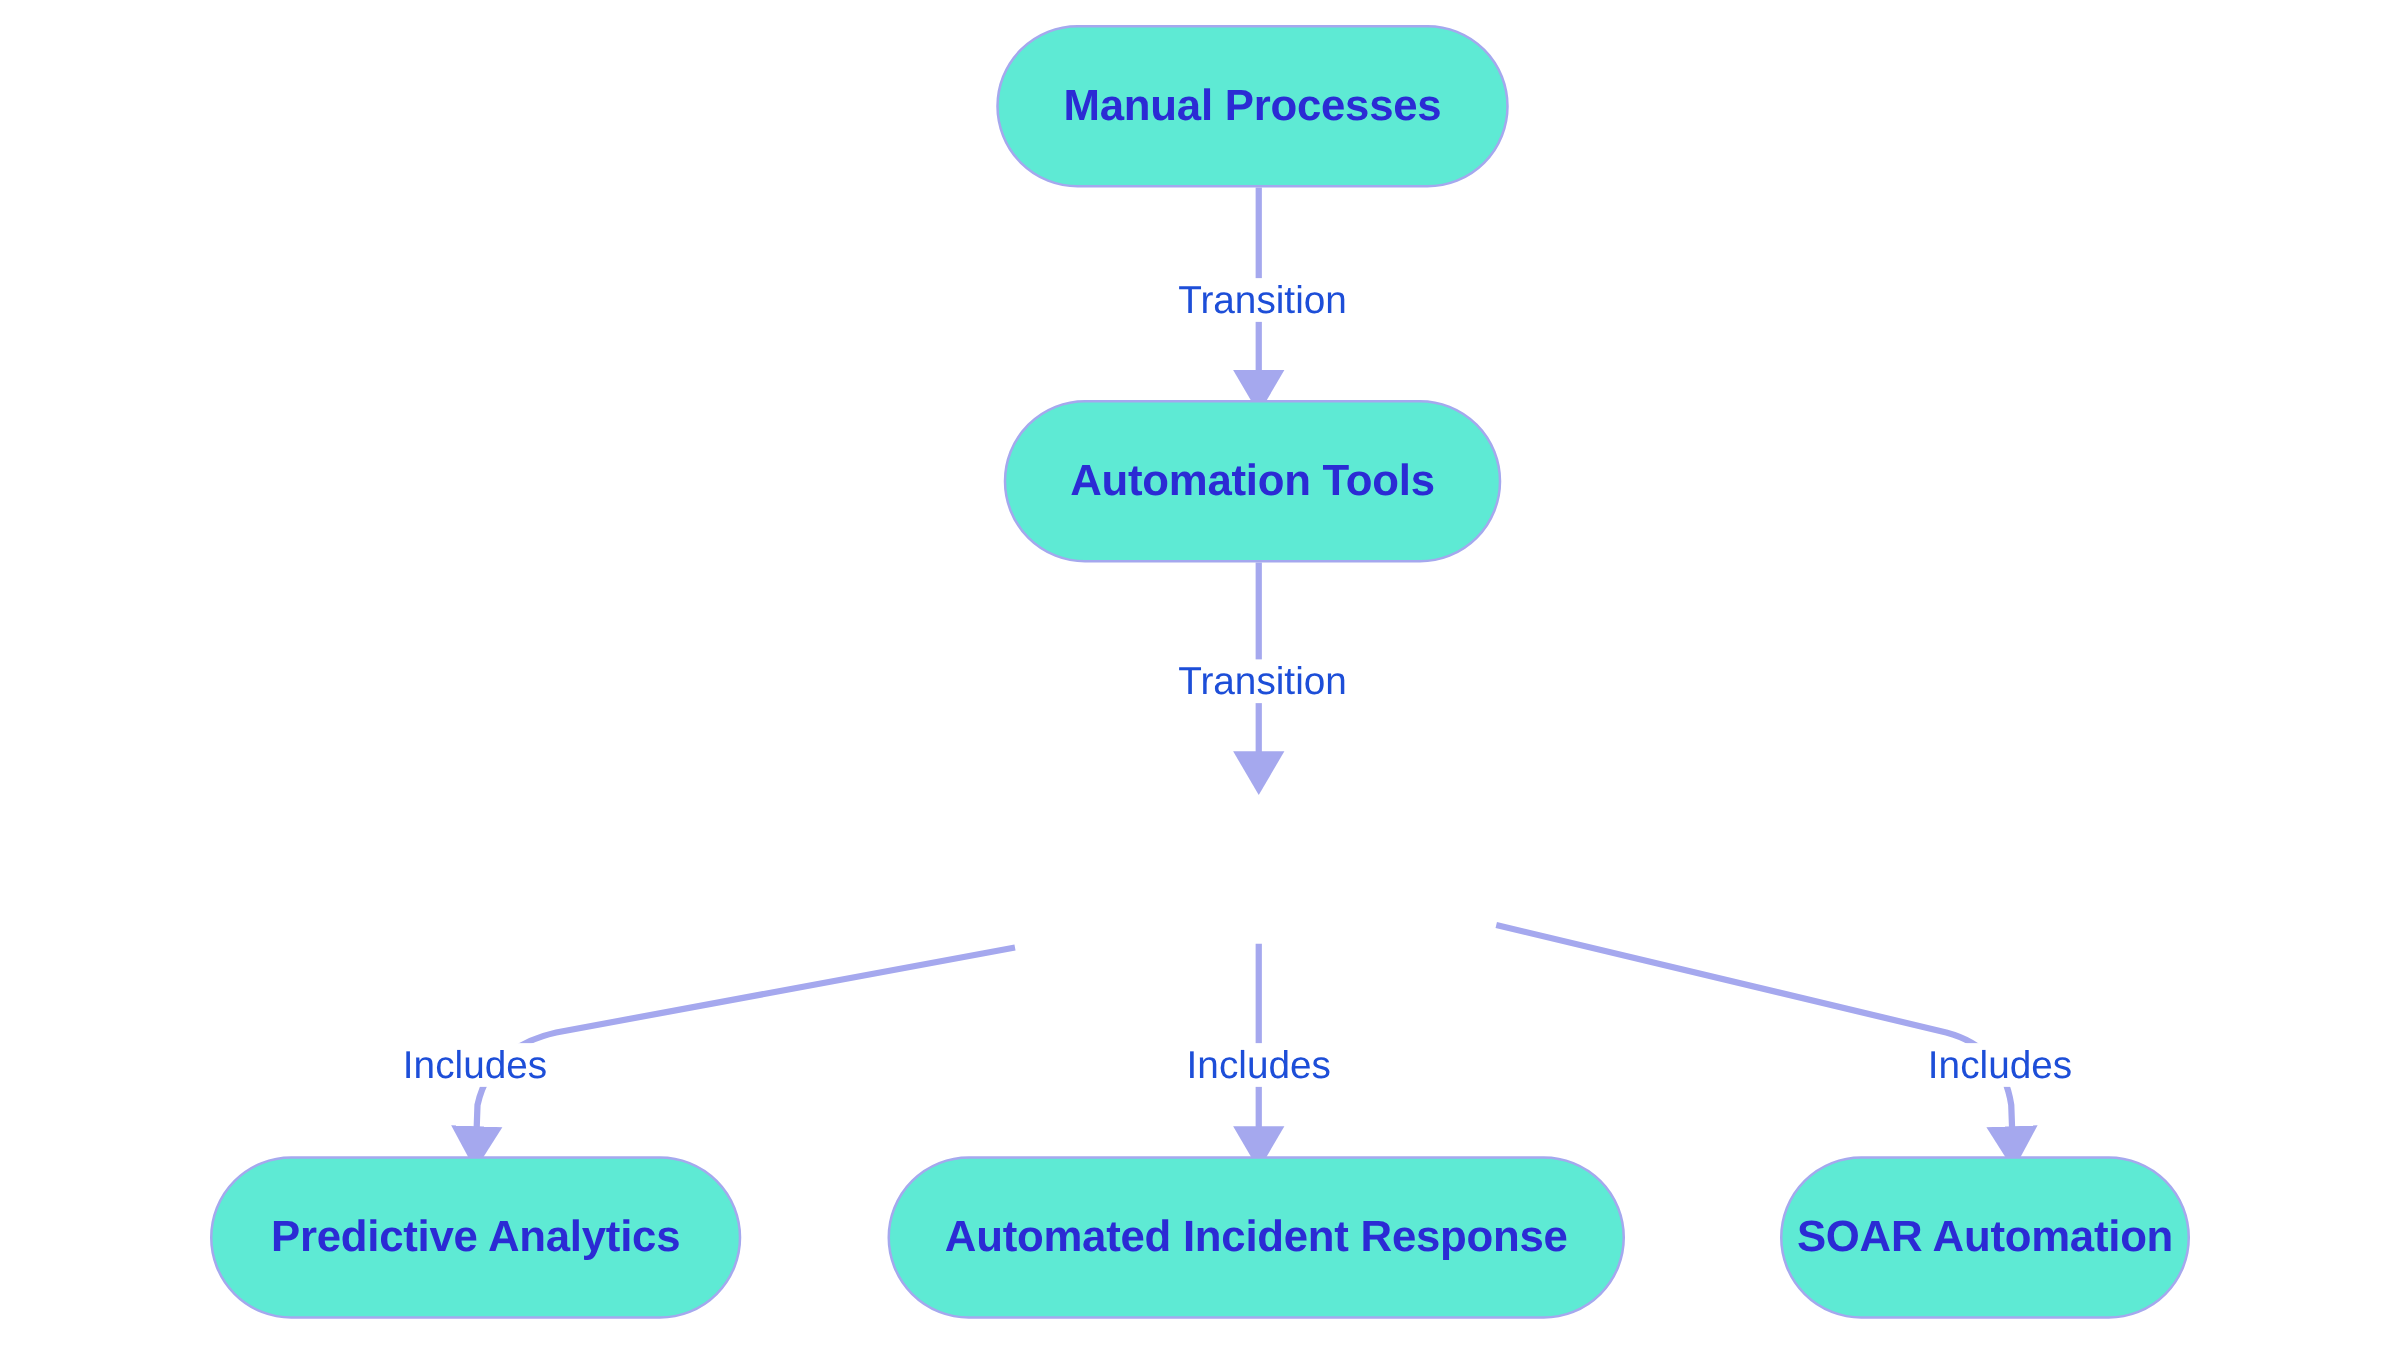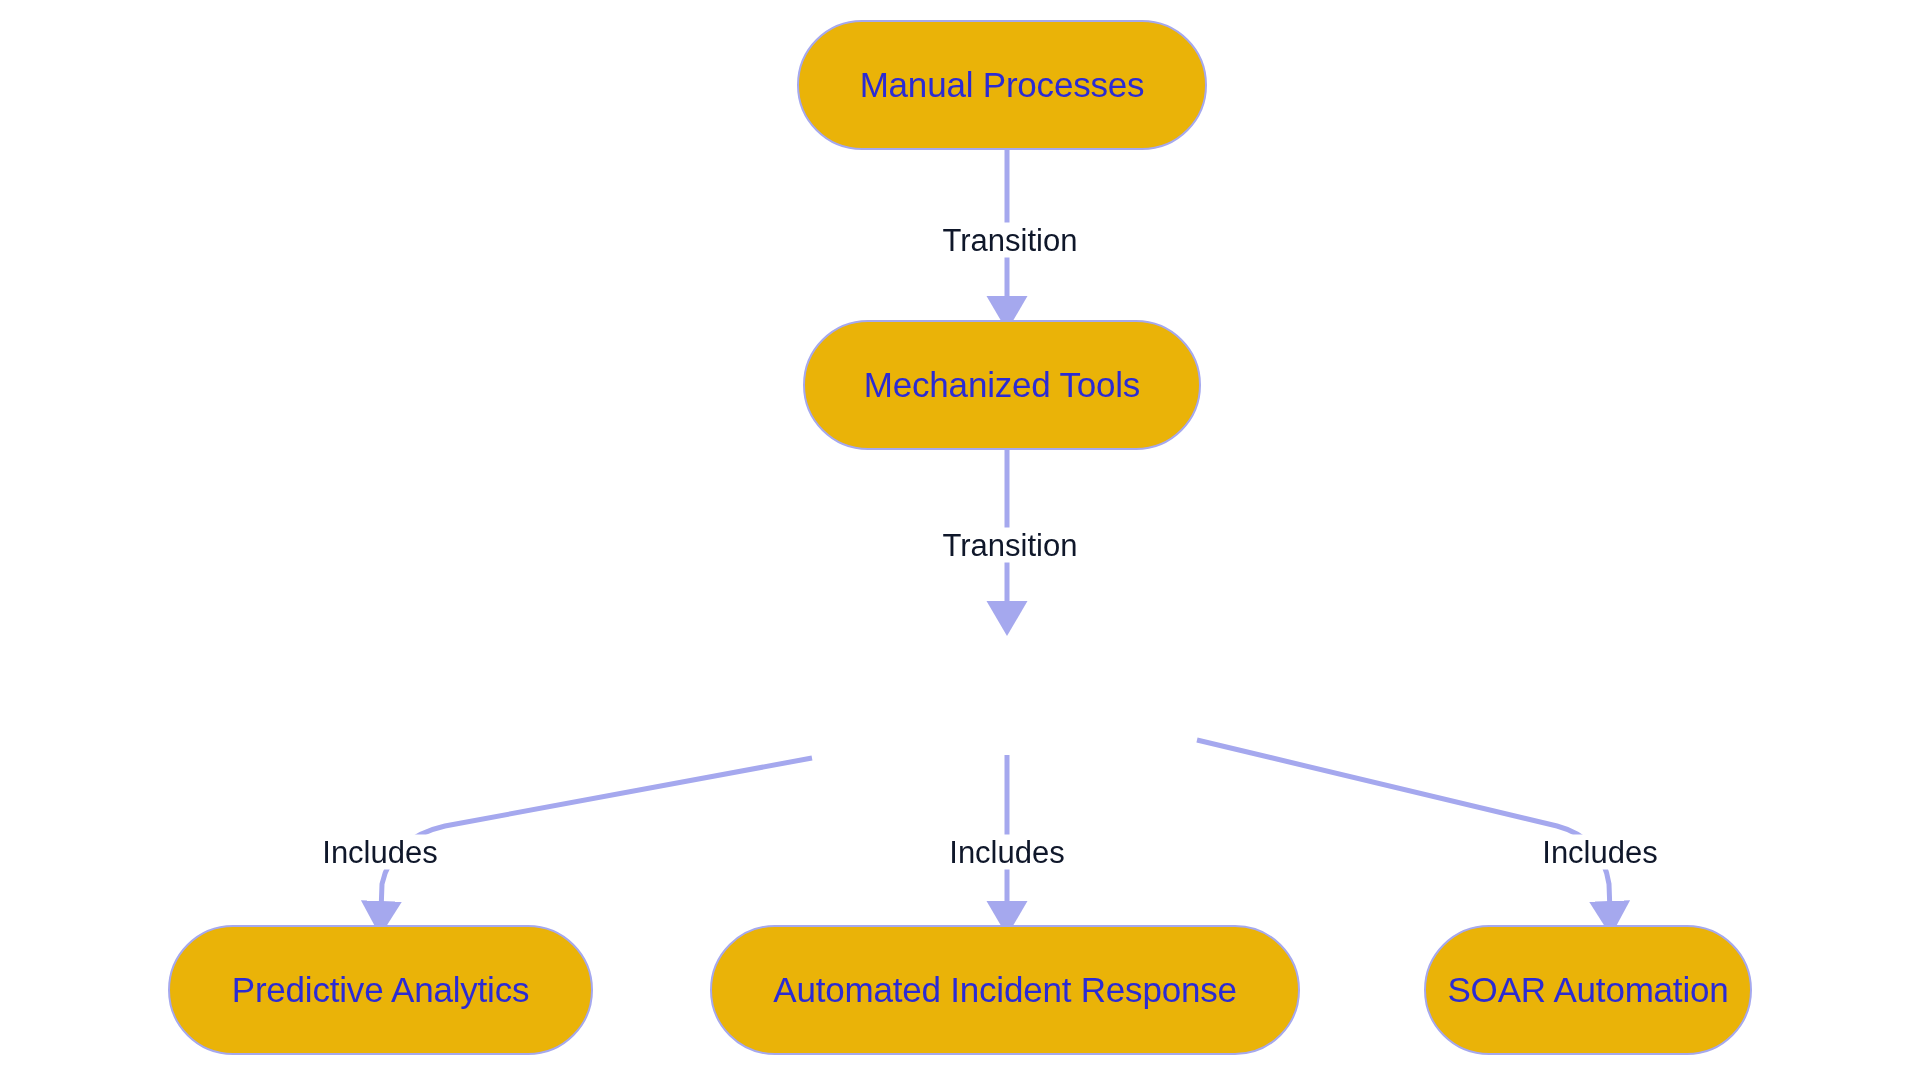--- a/index.html
+++ b/index.html
@@ -22,37 +22,37 @@
     position: absolute;
     left: 0;
     top: 0;
     width: 1920px;
     height: 1083px;
     pointer-events: none;
   }
   .node {
     position: absolute;
     box-sizing: border-box;
-    background: #eab308;
+    background: #5eead4;
     border: 2px solid #a5a8ee;
     border-radius: 999px;
     display: flex;
     align-items: center;
     justify-content: center;
     color: #2b2bd4;
     font-size: 35px;
-    font-weight: 400;
+    font-weight: 700;
     letter-spacing: -0.2px;
     white-space: nowrap;
     z-index: 2;
   }
   .edge-label {
     position: absolute;
     z-index: 3;
-    color: #0f172a;
+    color: #1d4ed8;
     font-size: 31px;
     line-height: 1;
     background: #ffffff;
     padding: 2px 5px;
     white-space: nowrap;
     transform: translate(-50%, -50%);
   }
 </style>
 </head>
 <body>
@@ -75,21 +75,21 @@
     <line x1="1007" y1="755" x2="1007" y2="912" stroke="#a5a8ee" stroke-width="5" marker-end="url(#arrowhead)"></line>
 
     <path d="M 1197 740 L 1557 826 Q 1602 838 1609 884 L 1610 912" fill="none" stroke="#a5a8ee" stroke-width="5" marker-end="url(#arrowhead)"></path>
   </svg>
 
   <div class="node" style="left:797px; top:20px; width:410px; height:130px;">
     <span>Manual Processes</span>
   </div>
 
   <div class="node" style="left:803px; top:320px; width:398px; height:130px;">
-    <span>Mechanized Tools</span>
+    <span>Automation Tools</span>
   </div>
 
 
   <div class="node" style="left:168px; top:925px; width:425px; height:130px;">
     <span>Predictive Analytics</span>
   </div>
 
   <div class="node" style="left:710px; top:925px; width:590px; height:130px;">
     <span>Automated Incident Response</span>
   </div>

